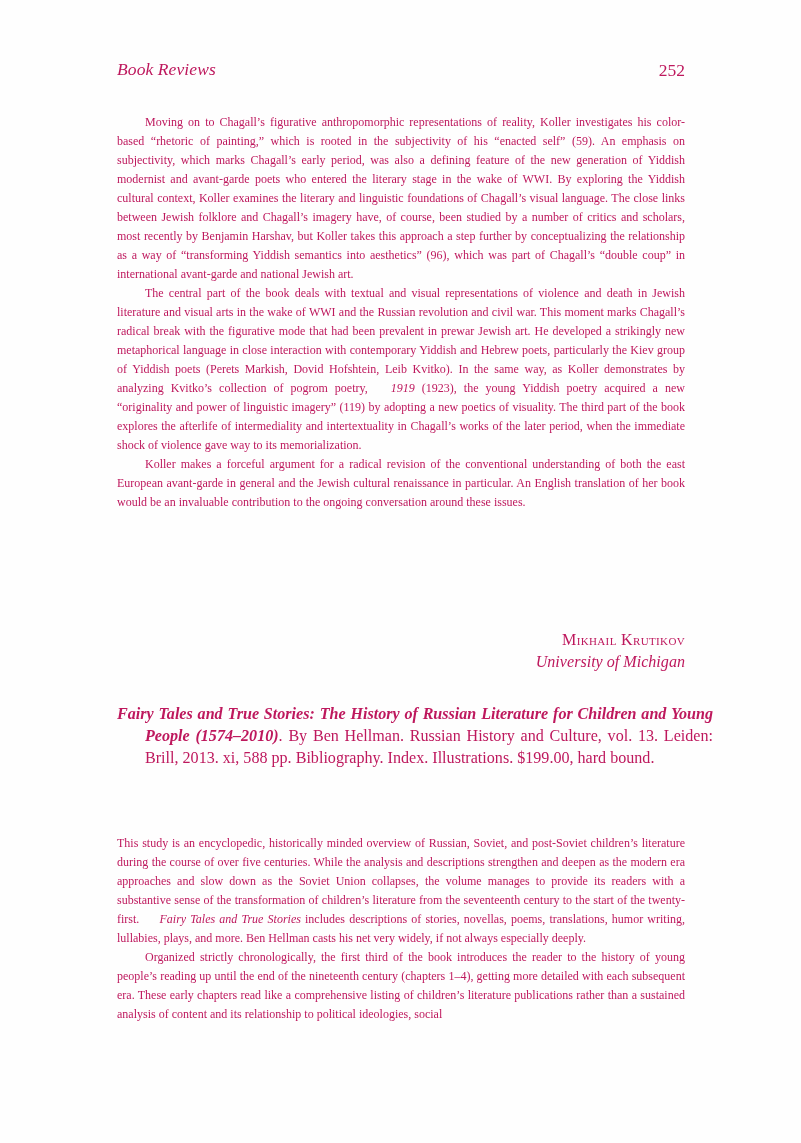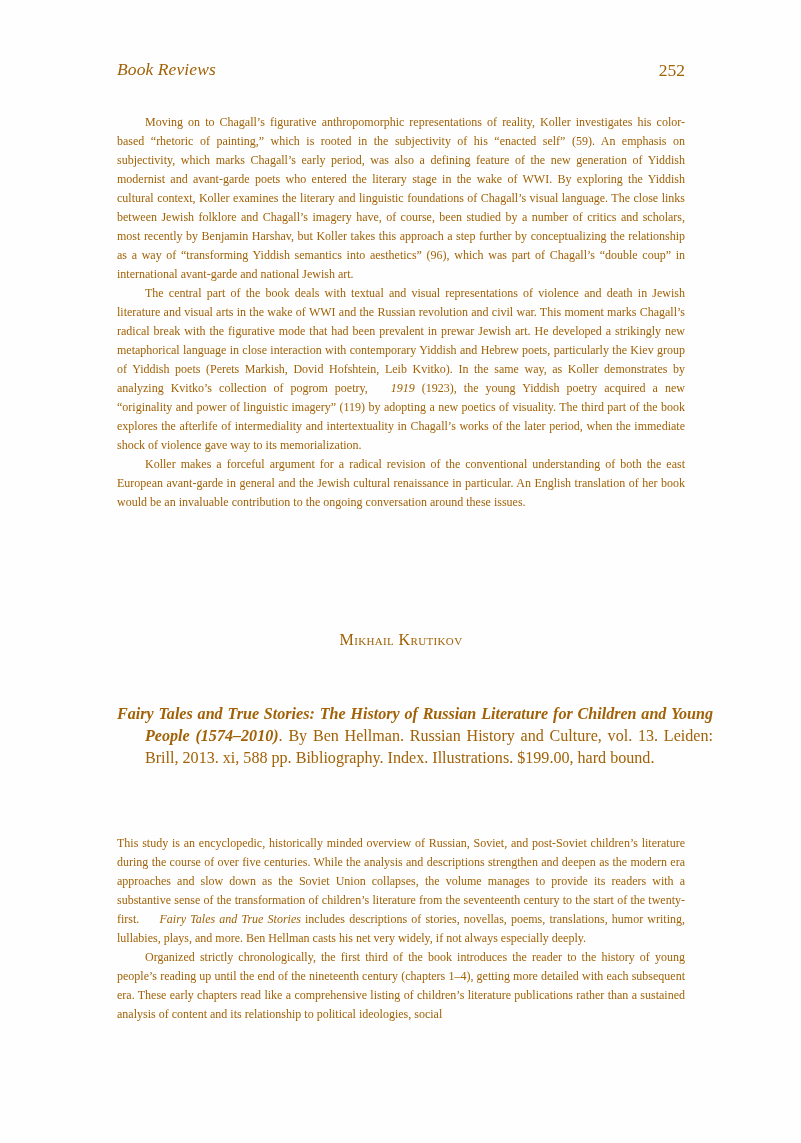--- a/index.html
+++ b/index.html
@@ -7,21 +7,21 @@
     padding: 0;
     background: #ffffff;
   }
   .page {
     position: relative;
     width: 801px;
     height: 1143px;
     background: #fefefe;
     box-sizing: border-box;
     font-family: "Liberation Serif", "DejaVu Serif", serif;
-    color: #a16207;
+    color: #be185d;
     overflow: hidden;
   }
 
   
   .runhead {
     position: absolute;
     left: 117px;
     top: 59px;
     width: 568px;
     height: 26px;
@@ -62,21 +62,21 @@
   i, .it {
     font-style: italic;
     margin-left: 16px;
   }
 
   
   .signature {
     position: absolute;
     left: 117px;
     width: 568px;
-    text-align: center;
+    text-align: right;
     line-height: 22.05px;
   }
   .sig-name {
     font-size: 16.1px;
     font-variant: small-caps;
     letter-spacing: 0.35px;
     display: block;
   }
   .sig-affil {
     font-size: 16.1px;
@@ -111,20 +111,21 @@
   </div>
 
   <div class="body-block" style="top:113px;">
     <p class="indent"><span>Moving on to Chagall’s figurative anthropomorphic representations of reality, Koller investigates his color-based “rhetoric of painting,” which is rooted in the subjectivity of his “enacted self” (59). An emphasis on subjectivity, which marks Chagall’s early period, was also a defining feature of the new generation of Yiddish modernist and avant-garde poets who entered the literary stage in the wake of WWI. By exploring the Yiddish cultural context, Koller examines the literary and linguistic foundations of Chagall’s visual language. The close links between Jewish folklore and Chagall’s imagery have, of course, been studied by a number of critics and scholars, most recently by Benjamin Harshav, but Koller takes this approach a step further by conceptualizing the relationship as a way of “transforming Yiddish semantics into aesthetics” (96), which was part of Chagall’s “double coup” in international avant-garde and national Jewish art.</span></p>
     <p class="indent"><span>The central part of the book deals with textual and visual representations of violence and death in Jewish literature and visual arts in the wake of WWI and the Russian revolution and civil war. This moment marks Chagall’s radical break with the figurative mode that had been prevalent in prewar Jewish art. He developed a strikingly new metaphorical language in close interaction with contemporary Yiddish and Hebrew poets, particularly the Kiev group of Yiddish poets (Perets Markish, Dovid Hofshtein, Leib Kvitko). In the same way, as Koller demonstrates by analyzing Kvitko’s collection of pogrom poetry, </span><span class="it">1919</span><span> (1923), the young Yiddish poetry acquired a new “originality and power of linguistic imagery” (119) by adopting a new poetics of visuality. The third part of the book explores the afterlife of intermediality and intertextuality in Chagall’s works of the later period, when the immediate shock of violence gave way to its memorialization.</span></p>
     <p class="indent"><span>Koller makes a forceful argument for a radical revision of the conventional understanding of both the east European avant-garde in general and the Jewish cultural renaissance in particular. An English translation of her book would be an invaluable contribution to the ongoing conversation around these issues.</span></p>
   </div>
 
   <div class="signature" style="top:629px;">
     <span class="sig-name">Mikhail Krutikov</span>
+    <span class="sig-affil">University of Michigan</span>
   </div>
 
   <div class="bibentry" style="top:703px;">
     <span class="booktitle">Fairy Tales and True Stories: The History of Russian Literature for Children and Young People (1574–2010)</span><span>. By Ben Hellman. Russian History and Culture, vol. 13. Leiden: Brill, 2013. xi, 588 pp. Bibliography. Index. Illustrations. $199.00, hard bound.</span>
   </div>
 
   <div class="body-block" style="top:834px;">
     <p class="noindent"><span>This study is an encyclopedic, historically minded overview of Russian, Soviet, and post-Soviet children’s literature during the course of over five centuries. While the analysis and descriptions strengthen and deepen as the modern era approaches and slow down as the Soviet Union collapses, the volume manages to provide its readers with a substantive sense of the transformation of children’s literature from the seventeenth century to the start of the twenty-first. </span><span class="it">Fairy Tales and True Stories</span><span> includes descriptions of stories, novellas, poems, translations, humor writing, lullabies, plays, and more. Ben Hellman casts his net very widely, if not always especially deeply.</span></p>
     <p class="indent"><span>Organized strictly chronologically, the first third of the book introduces the reader to the history of young people’s reading up until the end of the nineteenth century (chapters 1–4), getting more detailed with each subsequent era. These early chapters read like a comprehensive listing of children’s literature publications rather than a sustained analysis of content and its relationship to political ideologies, social</span></p>
   </div>

